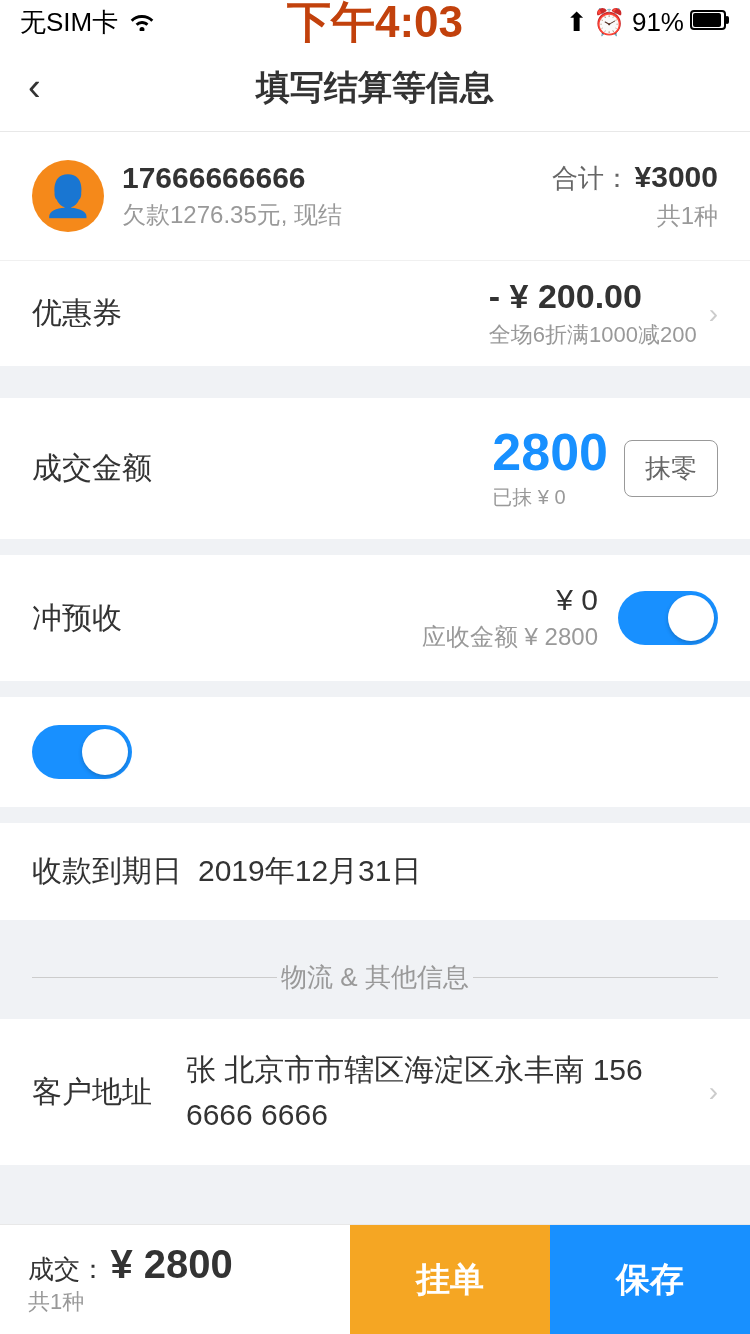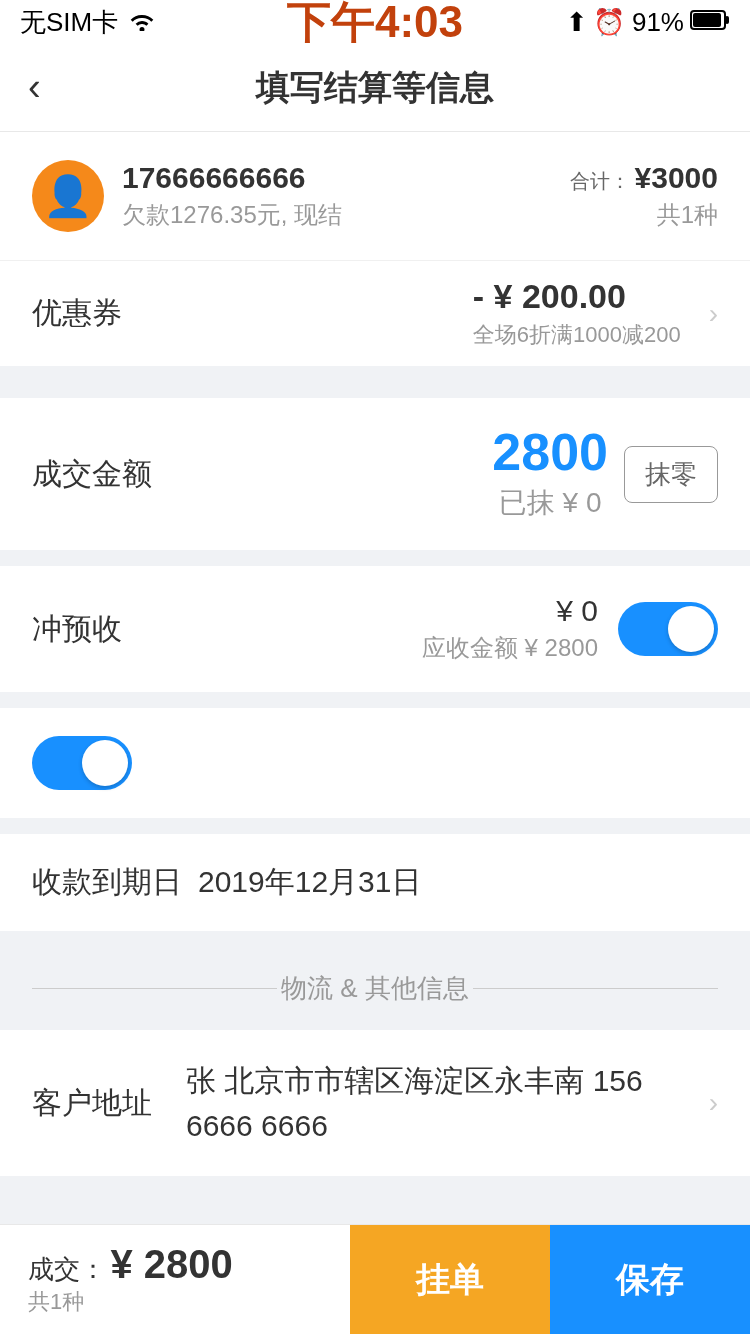--- a/index.html
+++ b/index.html
@@ -118,21 +118,21 @@
     }
     .customer-info .sub {
       font-size: 24px;
       color: #999;
       margin-top: 4px;
     }
     .customer-right {
       text-align: right;
     }
     .total-label {
-      font-size: 20px;
+      font-size: 26px;
       color: #666;
     }
     .total-value {
       font-size: 30px;
       color: #333;
       font-weight: 600;
     }
     .total-count {
       font-size: 24px;
       color: #999;
@@ -148,21 +148,21 @@
       background: #fff;
       border-top: 1px solid #f0f0f0;
     }
     .coupon-label {
       font-size: 30px;
       color: #333;
     }
     .coupon-right {
       display: flex;
       align-items: center;
-      gap: 28px;
+      gap: 12px;
     }
     .coupon-value {
       font-size: 34px;
       color: #333;
       font-weight: 600;
     }
     .coupon-desc {
       font-size: 22px;
       color: #999;
       margin-top: 4px;
@@ -203,24 +203,24 @@
       align-items: center;
       gap: 16px;
     }
     .amount-value {
       font-size: 52px;
       font-weight: 700;
       color: #1890ff;
       line-height: 1;
     }
     .amount-sub {
-      font-size: 28px;
+      font-size: 20px;
       color: #999;
       margin-top: 6px;
-      text-align: center;
+      text-align: left;
     }
     .round-btn {
       border: 1px solid #999;
       border-radius: 8px;
       padding: 10px 20px;
       font-size: 26px;
       color: #666;
       background: #fff;
       cursor: pointer;
     }

